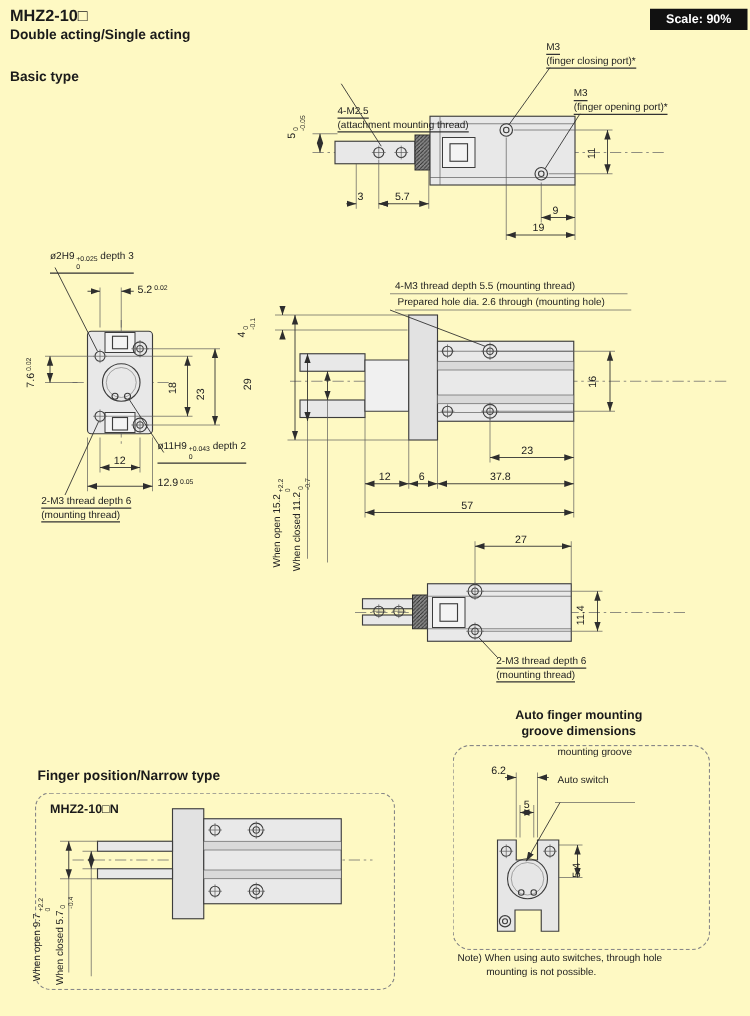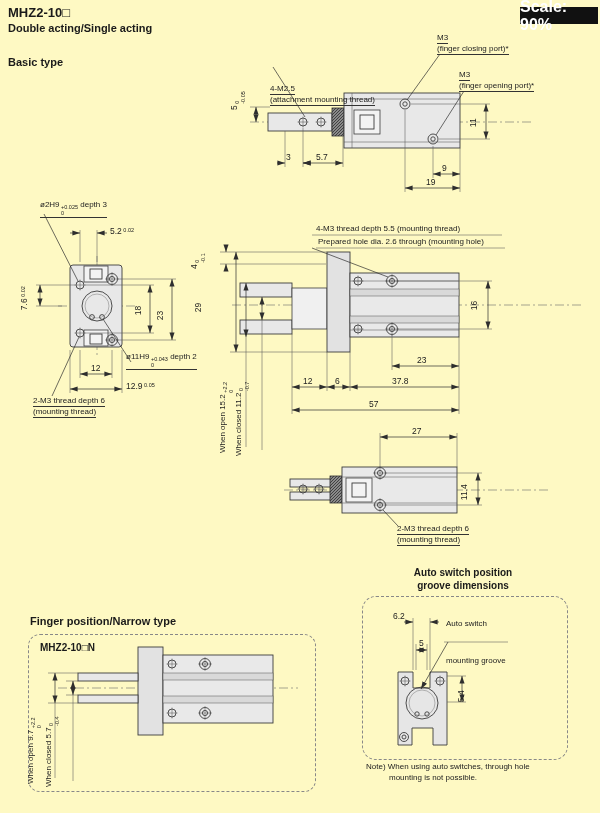--- a/index.html
+++ b/index.html
@@ -13,21 +13,21 @@
   .ldr{fill:none;stroke:#2e2e2e;stroke-width:0.7;}
   .lbl{position:absolute;font-size:8.5px;line-height:1.2;white-space:nowrap;color:#222;}
   .sm{font-size:8px;}
   .vert{transform:rotate(-90deg);transform-origin:0 100%;}
   .tolstack{display:inline-flex;flex-direction:column;font-size:5.5px;line-height:5.5px;vertical-align:-2px;margin-left:1.5px;font-style:normal;}
   .sup{font-size:5.5px;vertical-align:2.5px;margin-left:1.5px;}
   .ul{border-bottom:0.9px solid #333;padding-bottom:0.5px;display:inline-block;}
   .hdr-title{position:absolute;left:8px;top:5px;font-size:13px;font-weight:bold;}
   .hdr-sub1{position:absolute;left:8px;top:22px;font-size:11px;font-weight:bold;}
   .hdr-sub2{position:absolute;left:8px;top:36px;font-size:11px;font-weight:bold;margin-top:20px;}
-  .badge{position:absolute;left:520px;top:7px;width:78px;height:17px;background:#111;color:#fff;font-size:16px;font-weight:bold;display:flex;align-items:center;justify-content:center;}
+  .badge{position:absolute;left:520px;top:7px;width:78px;height:17px;background:#111;color:#fff;font-size:10px;font-weight:bold;display:flex;align-items:center;justify-content:center;}
   .dashbox{position:absolute;border:1.2px dashed #888;border-radius:14px;}
   .sec-title{position:absolute;font-weight:bold;font-size:10px;text-align:center;width:150px;}
   .fp-title{position:absolute;left:30px;top:615px;font-weight:bold;font-size:11px;}
   .fp-model{position:absolute;left:40px;top:642px;font-weight:bold;font-size:10px;}
 </style>
 </head>
 <body>
 
 <div class="page">
 
@@ -282,27 +282,27 @@
       </span>
   </div>
 
   <div class="lbl" style="left:412px;top:426px;">27</div>
   <div class="lbl vert" style="left:469px;top:490px;">11.4</div>
   <div class="lbl sm" style="left:397px;top:524px;">
     <span class="ul">2-M3 thread depth 6</span><br>
     <span class="ul">(mounting thread)</span>
   </div>
 
-  <div class="sec-title" style="left:388px;top:567px;">Auto switch position</div>
+  <div class="sec-title" style="left:388px;top:567px;">Auto finger mounting</div>
   <div class="sec-title" style="left:388px;top:580px;">groove dimensions</div>
   <div class="dashbox" style="left:362px;top:596px;width:204px;height:162px;"></div>
   <div class="lbl" style="left:393px;top:611px;">6.2</div>
   <div class="lbl" style="left:419px;top:638px;">5</div>
   <div class="lbl sm" style="left:446px;top:619px;">Auto switch</div>
-  <div class="lbl sm" style="left:446px;top:656px;">mounting groove</div>
+  <div class="lbl sm" style="left:446px;top:597px;">mounting groove</div>
   <div class="lbl vert" style="left:466px;top:692px;">5.4</div>
   <div class="lbl sm" style="left:366px;top:762px;">Note) When using auto switches, through hole</div>
   <div class="lbl sm" style="left:389px;top:773px;">mounting is not possible.</div>
 
   <div class="fp-title">Finger position/Narrow type</div>
   <div class="dashbox" style="left:28px;top:634px;width:286px;height:156px;border-radius:12px;"></div>
   <div class="fp-model">MHZ2-10□N</div>
   <div class="lbl vert sm" style="left:42px;top:768px;">
     <span>When open 9.7</span><span class="tolstack">
         <span>+2.2</span>

